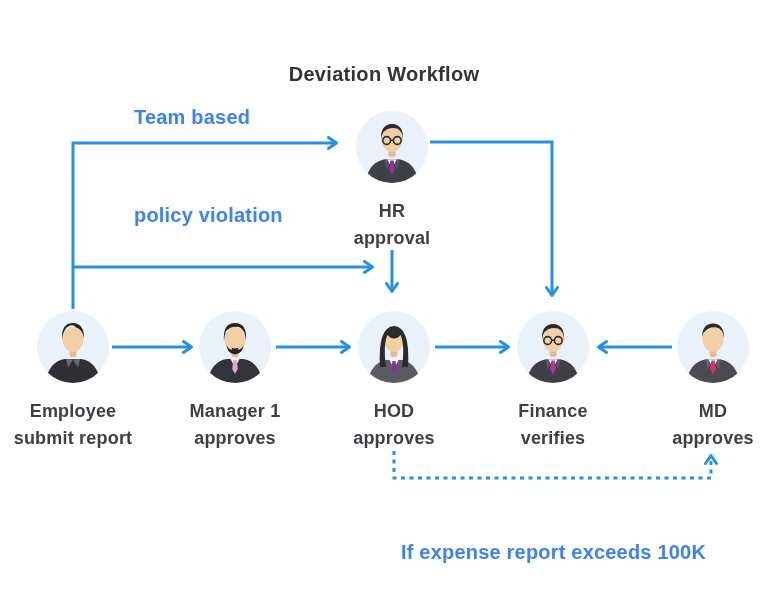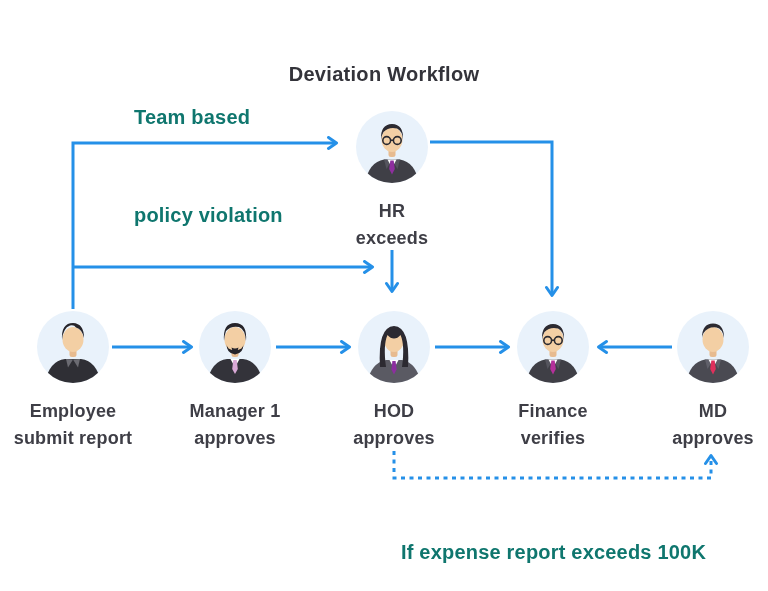--- a/index.html
+++ b/index.html
@@ -9,21 +9,21 @@
     font-family:"Liberation Sans", sans-serif; overflow:hidden;
   }
   .diagram-title {
     position:absolute; top:63px; left:0; width:768px; text-align:center;
     font-size:20px; font-weight:bold; color:#33333a; letter-spacing:.3px;
   }
   .connector-layer { position:absolute; left:0; top:0; width:768px; height:591px; }
   .node { position:absolute; width:150px; text-align:center; }
   .avatar { width:72px; height:72px; display:inline-block; }
   .node-label { margin-top:11px; font-size:18px; font-weight:bold; color:#3e3e46; line-height:27px; letter-spacing:.2px; }
-  .annotation { position:absolute; font-size:20px; font-weight:bold; color:#0f766e; letter-spacing:.2px; white-space:nowrap; }
+  .annotation { position:absolute; font-size:20px; font-weight:bold; color:#3b82f6; letter-spacing:.2px; white-space:nowrap; }
   .annotation.two-line { line-height:27px; }
   #anno-team  { left:134px; top:106px; }
   #anno-policy{ left:134px; top:202px; }
   #anno-100k  { left:401px; top:494px;margin-top:47px; }
   #node-hr       { left:317px; top:111px;text-align:center; }
   #node-employee { left:-2px;  top:311px; }
   #node-manager  { left:160px; top:311px; }
   #node-hod      { left:319px; top:311px;text-align:center; }
   #node-finance  { left:478px; top:311px; }
   #node-md       { left:638px; top:311px; }
@@ -79,21 +79,21 @@
         <path d="M25 29 Q24 13.5 36 13 Q48 13.5 47 29 Q46.5 20 41 17.5 Q33 15.5 27.5 21 Q25.5 24 25 29 Z" fill="#2c2a31"></path>
         <g stroke="#2b2b31" stroke-width="1.6" fill="none">
           <circle cx="30.7" cy="29.5" r="3.9"></circle>
           <circle cx="41.3" cy="29.5" r="3.9"></circle>
           <path d="M34.6 29.2 L37.4 29.2"></path>
         </g>
       </g>
     </svg>
     <div class="node-label">
       <div>HR</div>
-      <div>exceeds</div>
+      <div>approval</div>
     </div>
   </div>
 
   <div class="node" id="node-employee">
     <svg class="avatar" viewBox="0 0 72 72">
       <defs>
           <clipPath id="cpB">
             <circle cx="36" cy="36" r="36"></circle>
           </clipPath>
         </defs>

